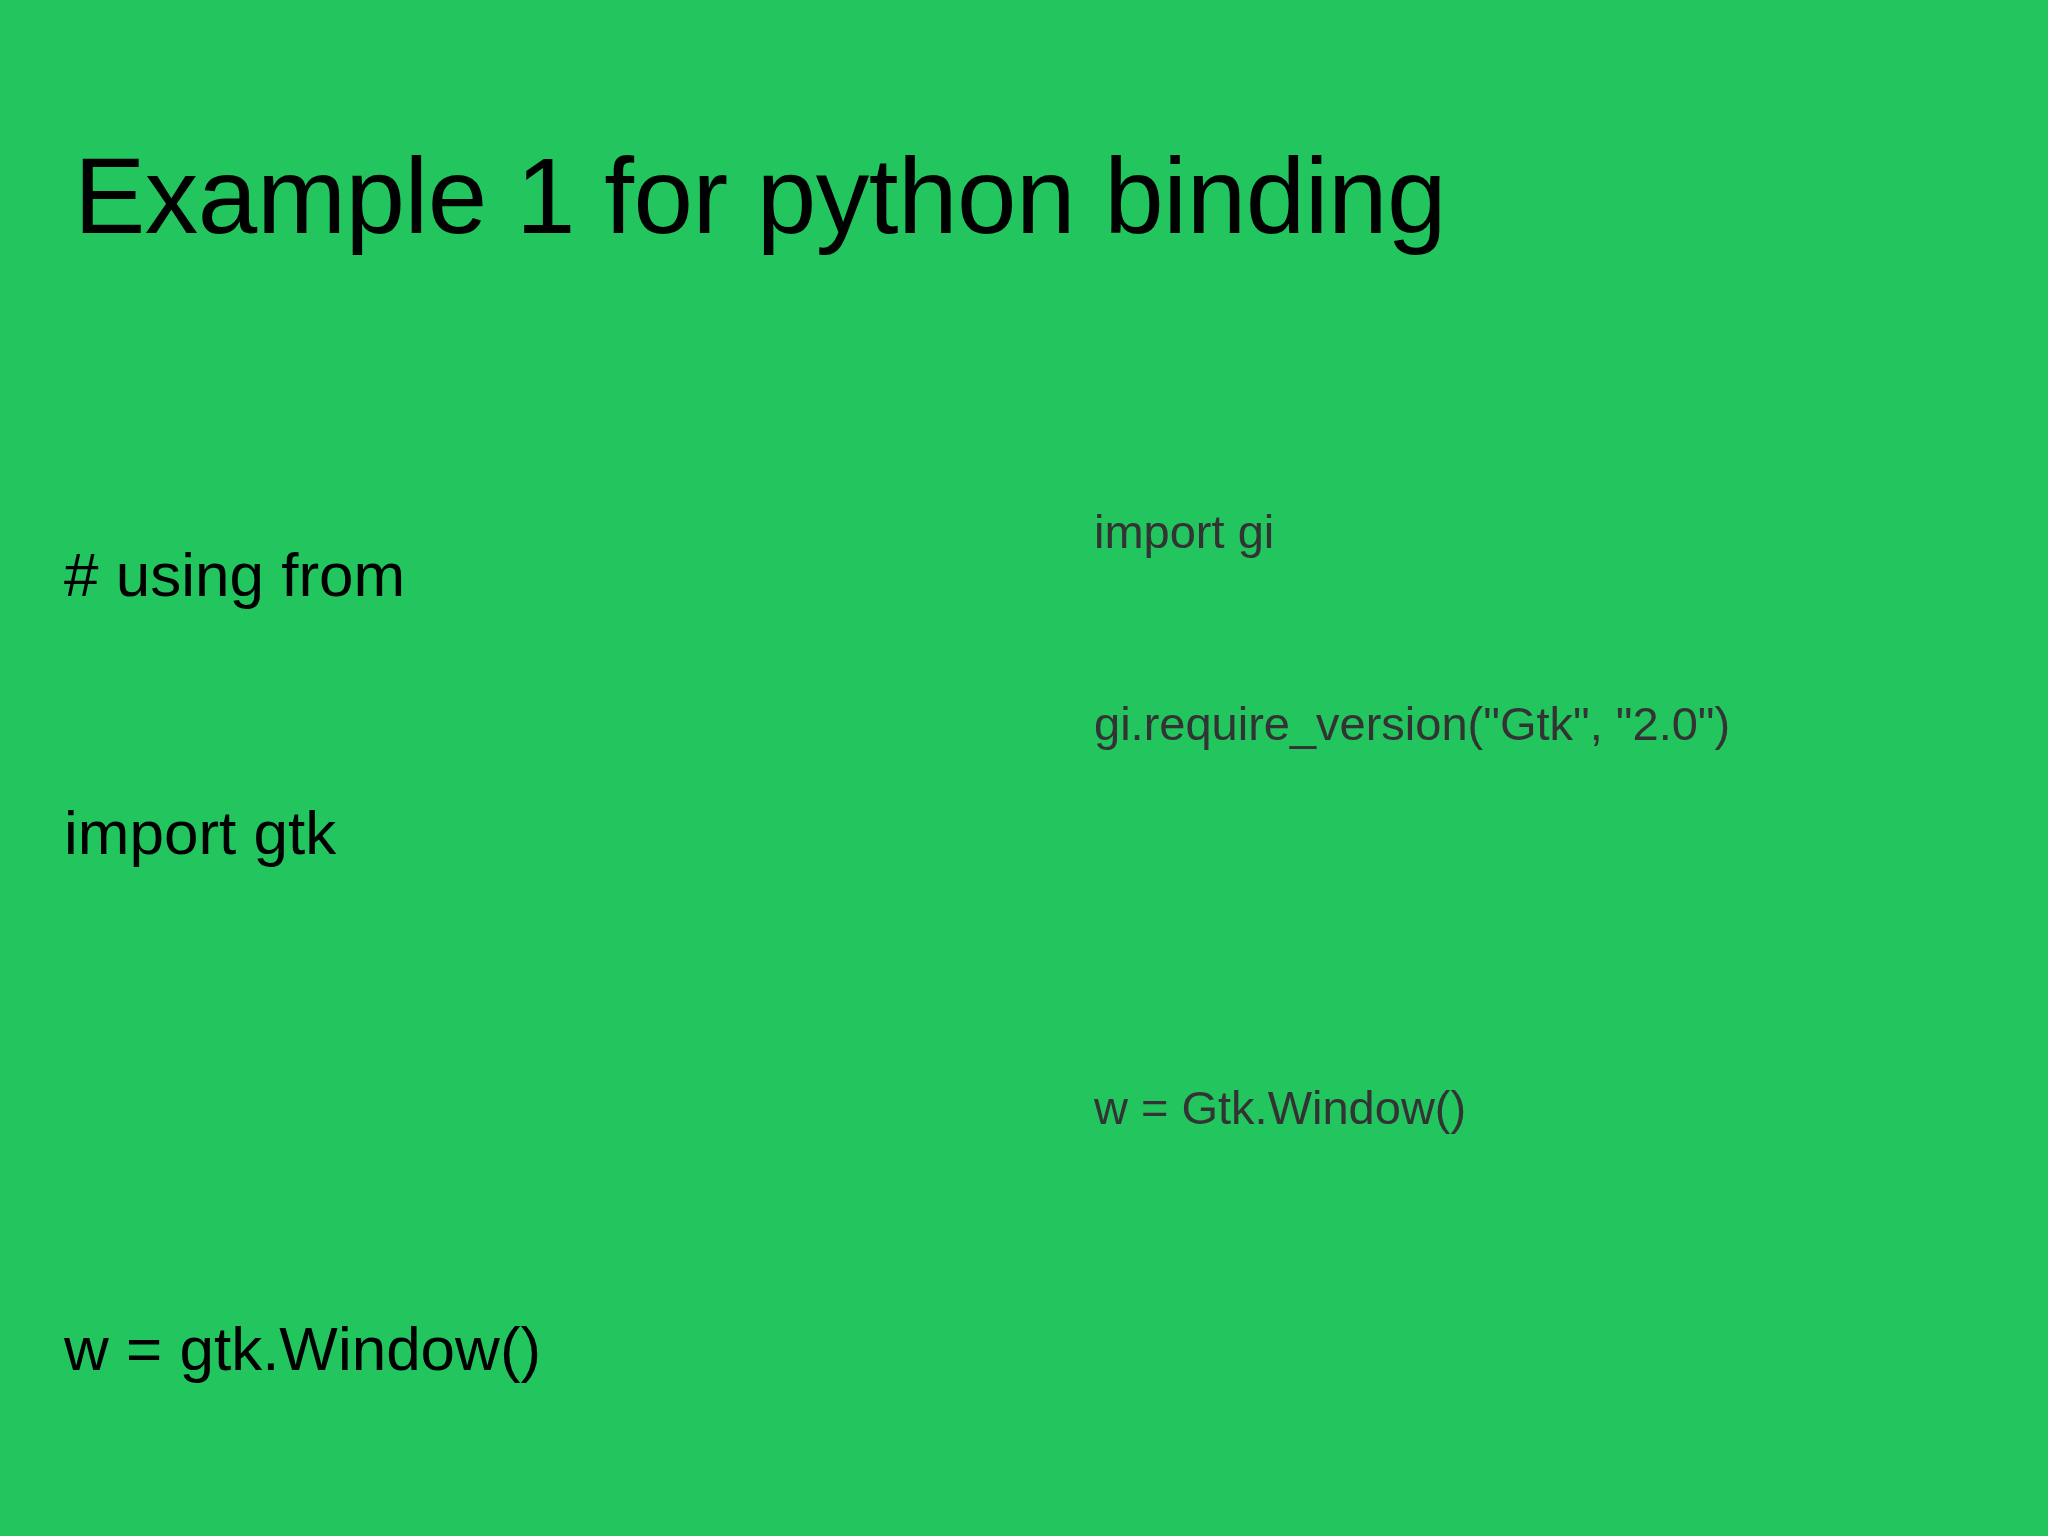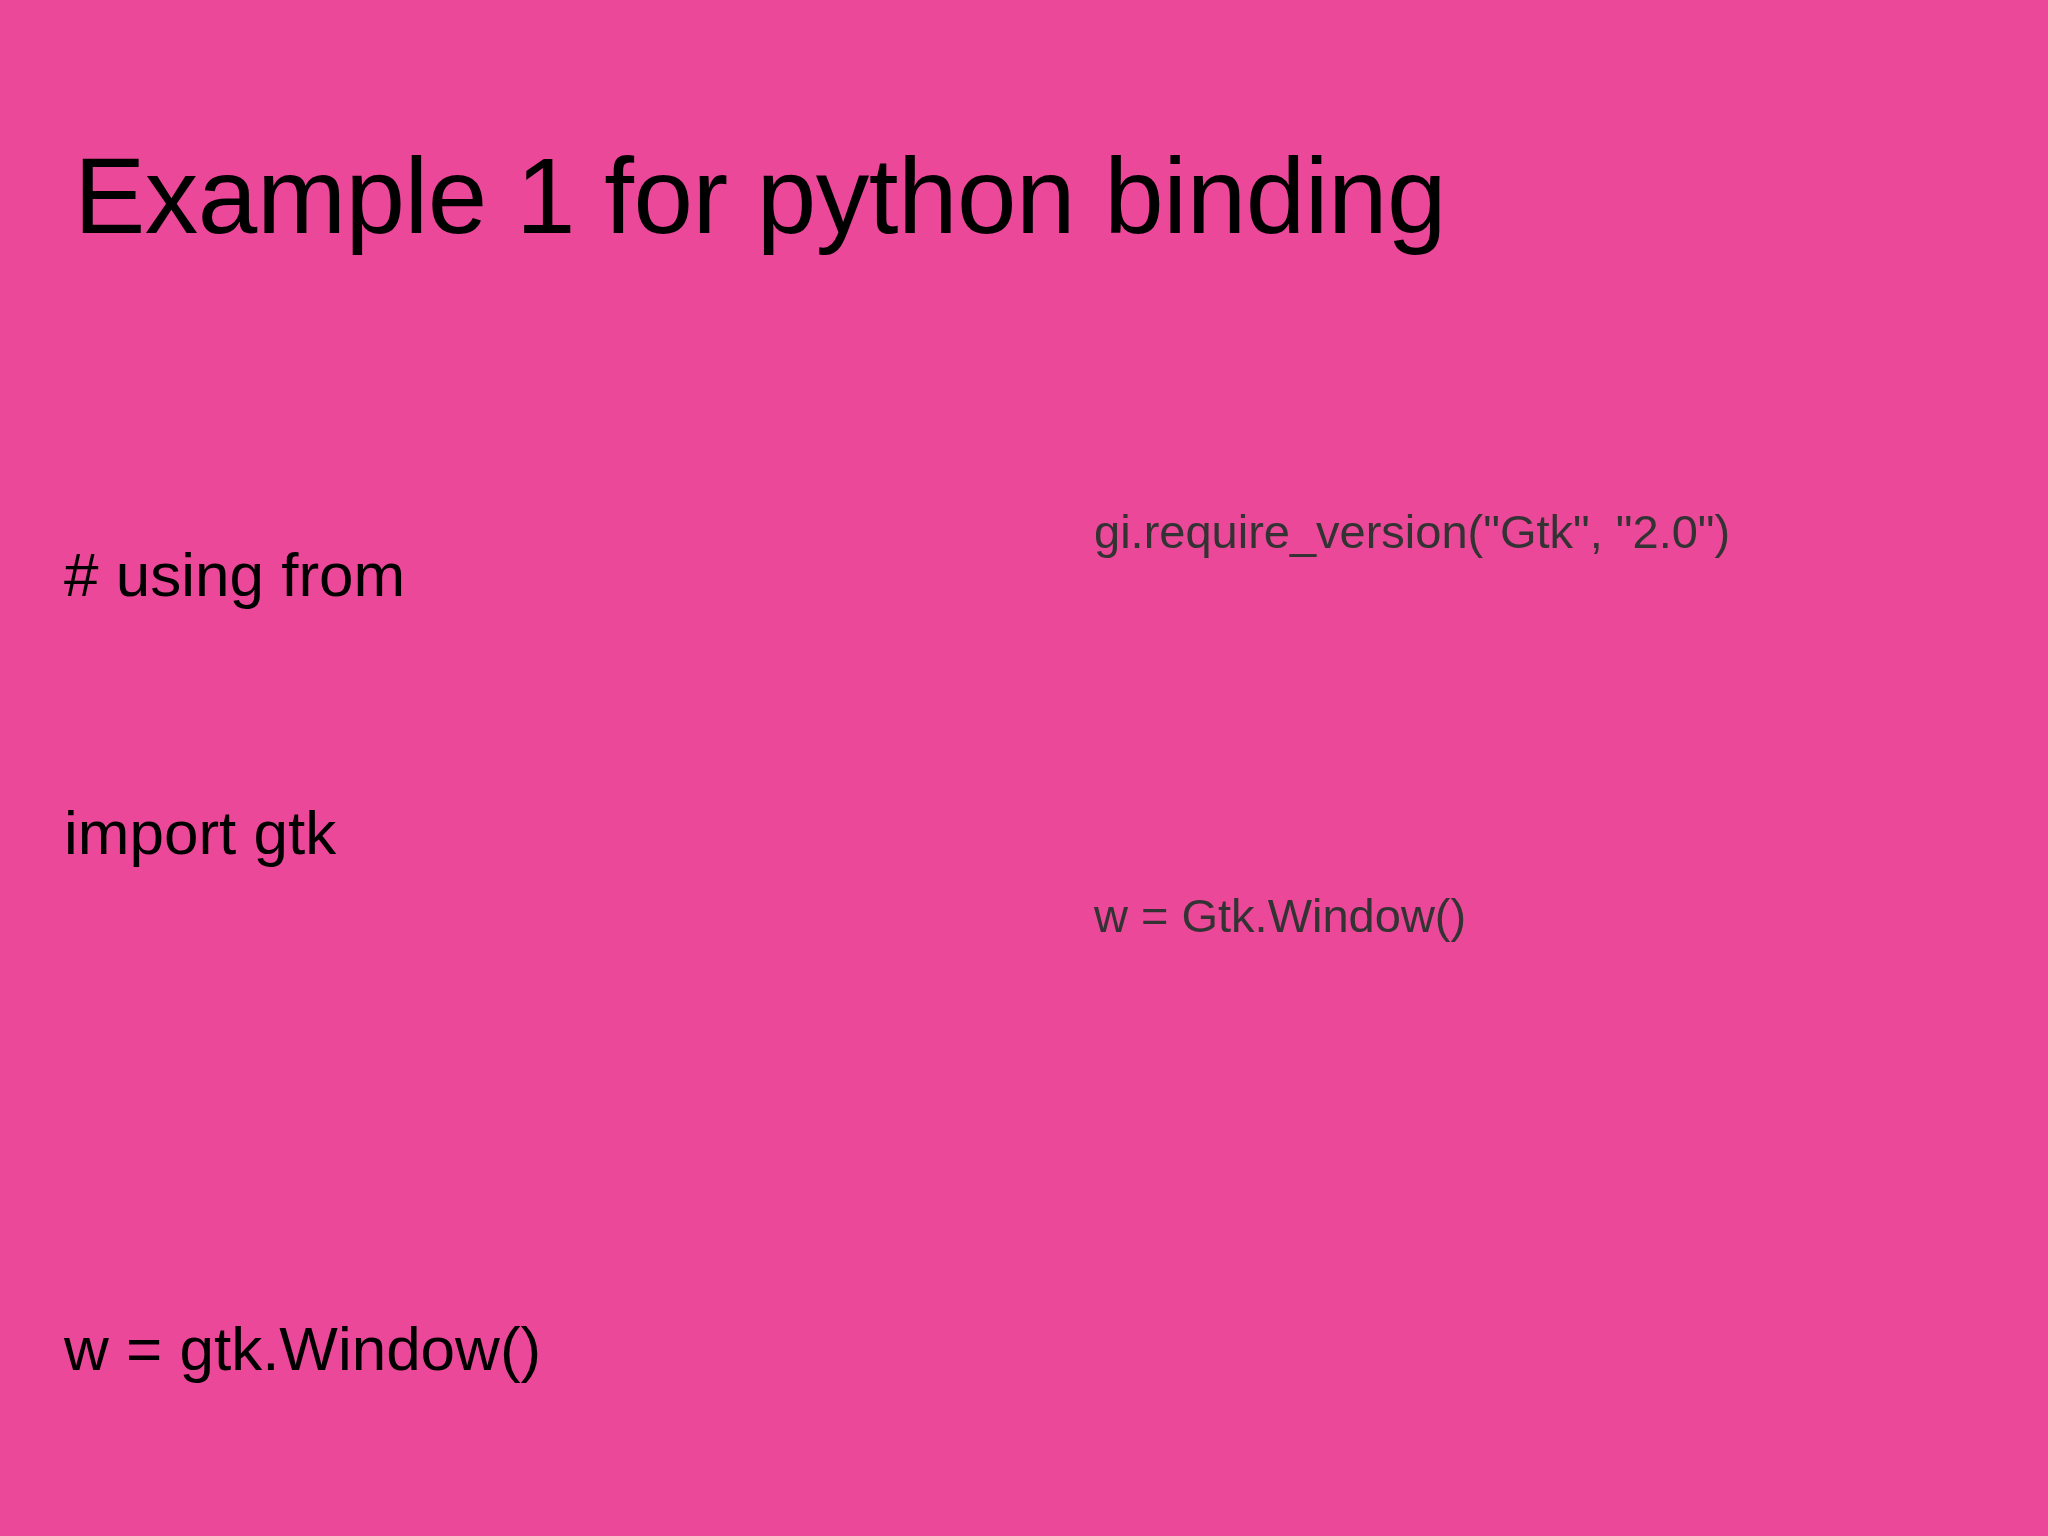--- a/index.html
+++ b/index.html
@@ -12,21 +12,21 @@
     height: 1536px;
     overflow: hidden;
     font-family: "Liberation Sans", sans-serif;
     -webkit-font-smoothing: antialiased;
   }
 
   .slide {
     position: relative;
     width: 2048px;
     height: 1536px;
-    background: #ec4899;
+    background: #22c55e;
   }
 
   
   .slide-title {
     position: absolute;
     left: 74px;
     top: 64px;
     width: 1880px;
     font-family: "Liberation Sans", sans-serif;
     font-size: 107px;
@@ -80,20 +80,21 @@
   <div class="code-block code-left">
     <span class="code-line"># using from</span>
     <span class="code-line">import gtk</span>
     <span class="code-line blank">&nbsp;</span>
     <span class="code-line">w = gtk.Window()</span>
     
     
   </div>
 
   <div class="code-block code-right">
+    <span class="code-line">import gi</span>
     <span class="code-line">gi.require_version("Gtk", "2.0")</span>
     <span class="code-line blank">&nbsp;</span>
     <span class="code-line">w = Gtk.Window()</span>
     
     
   </div>
 
 </div>
 
 </body></html>

